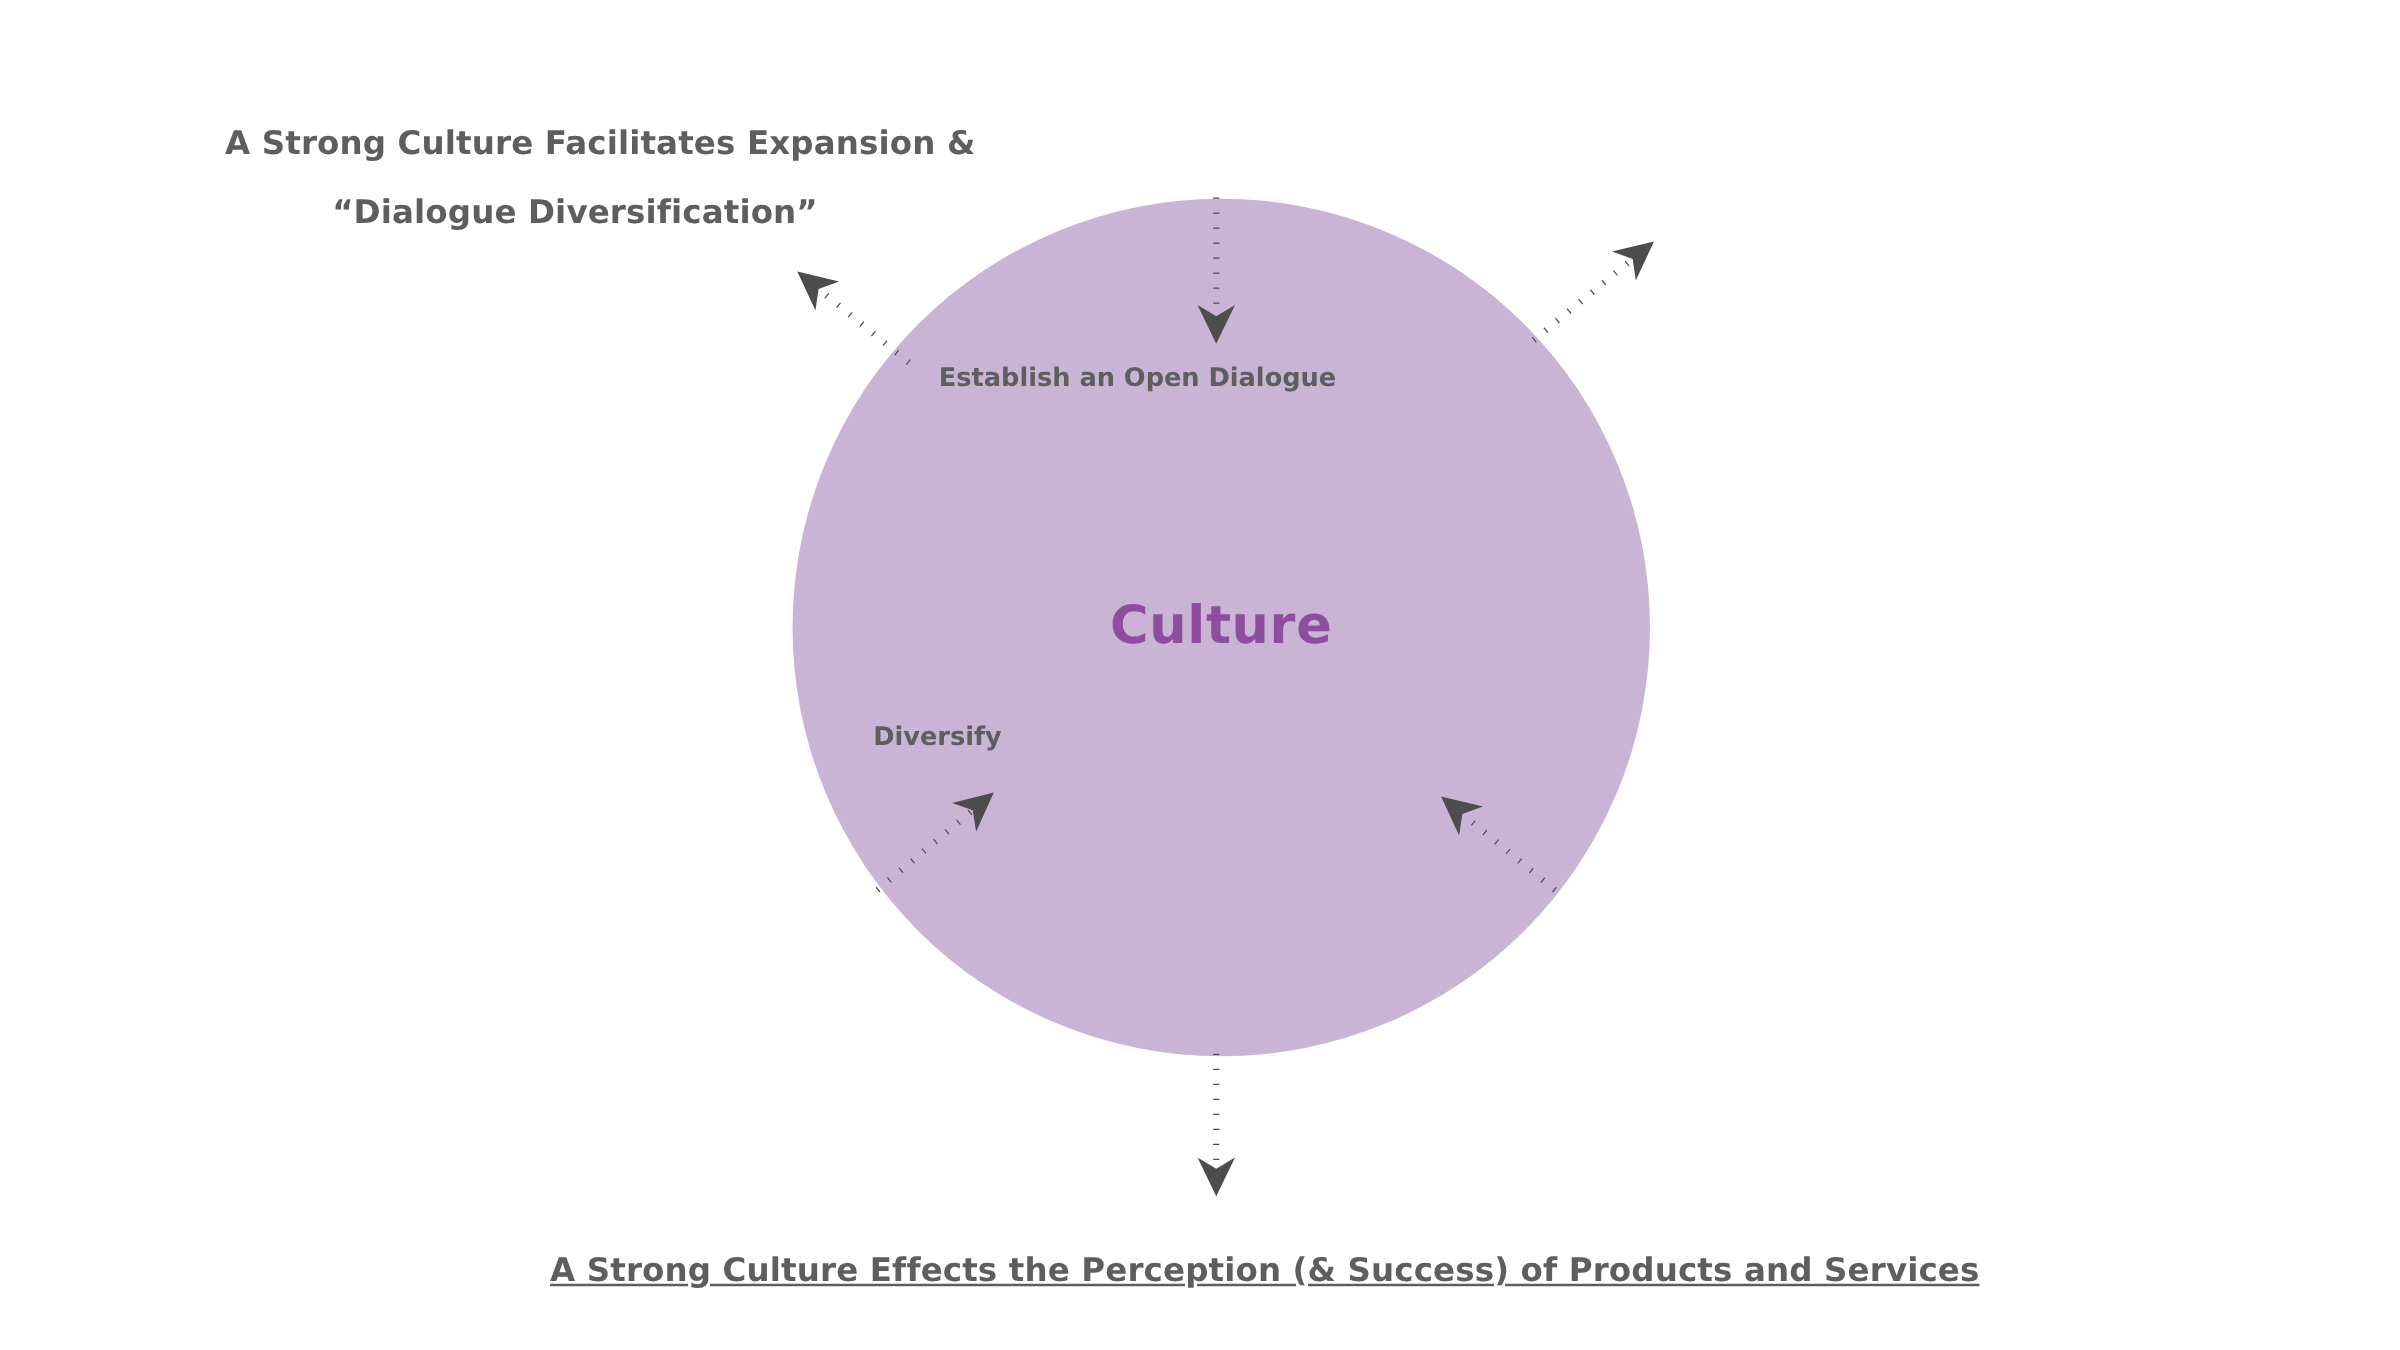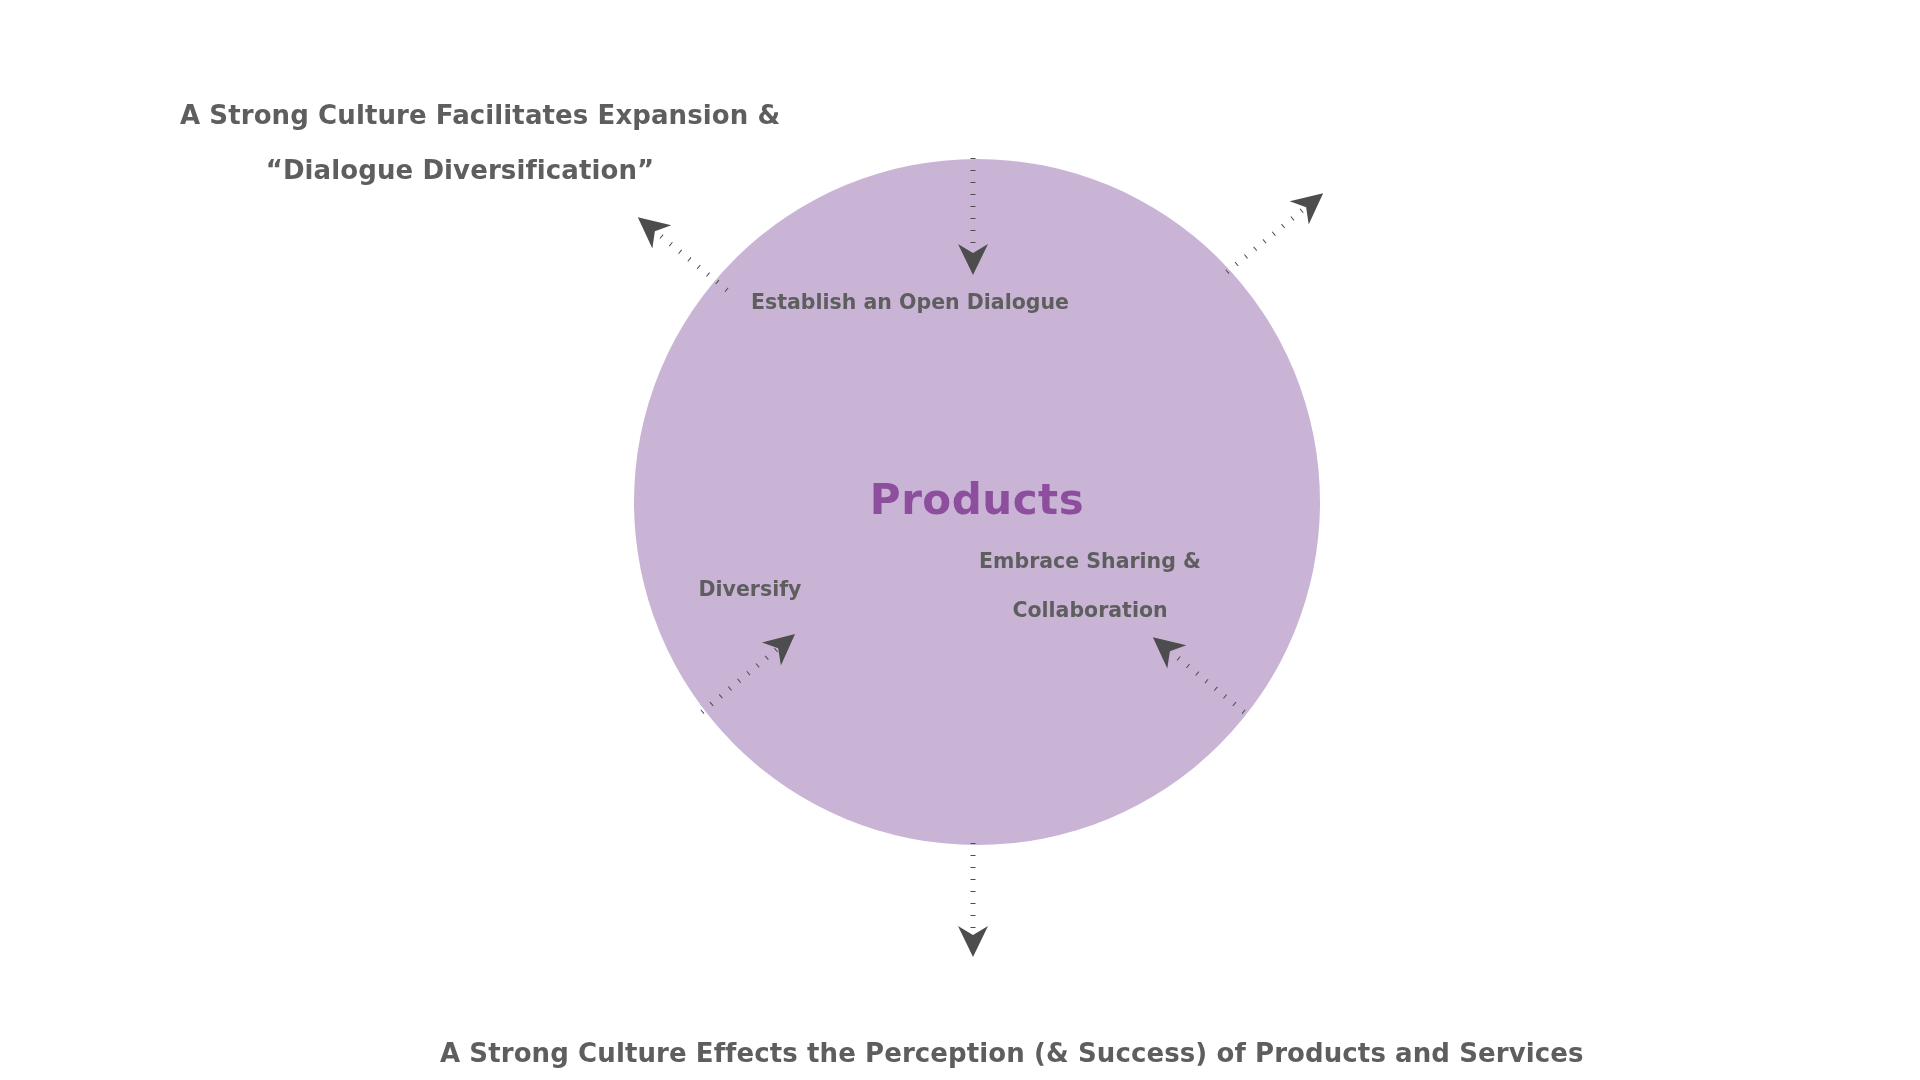--- a/index.html
+++ b/index.html
@@ -61,23 +61,24 @@
     width: 560px;
   }
   #caption-top-right {
     left: 1140px;
     top: 88px;
     text-align: center;
     width: 740px;
   }
   #caption-bottom {
     left: 440px;
-    top: 1026px;
+    top: 990px;
     text-align: center;
     width: 1060px;
+    text-decoration: underline;
   }
 
   .inner-label {
     position: absolute;
     color: #5e5e5e;
     font-weight: bold;
     font-size: 20.5px;
     line-height: 49px;
     white-space: nowrap;
     text-align: center;
@@ -146,34 +147,30 @@
 
     <g>
       <line x1="1244" y1="712" x2="1166" y2="648" stroke="#4d4d4d" stroke-width="5" stroke-linecap="butt" stroke-dasharray="1 11" marker-end="url(#arrowhead)"></line>
     </g>
 
     <g>
       <line x1="973" y1="843" x2="973" y2="940" stroke="#4d4d4d" stroke-width="5" stroke-linecap="butt" stroke-dasharray="1 11" marker-end="url(#arrowhead)"></line>
     </g>
   </svg>
 
-  <div id="culture-title">Products</div>
+  <div id="culture-title">Culture</div>
 
   <div class="inner-label" id="label-diversify">
     <span class="line">Diversify</span>
   </div>
 
   <div class="inner-label" id="label-dialogue">
     <span class="line">Establish an Open Dialogue</span>
   </div>
 
-  <div class="inner-label" id="label-embrace">
-    <span class="line">Embrace Sharing &amp;</span>
-    <span class="line">Collaboration</span>
-  </div>
 
   <div class="caption" id="caption-top-left">
     <span class="line">A Strong Culture Facilitates Expansion &amp;</span>
     <span class="line">“Dialogue Diversification”</span>
   </div>
 
 
   <div class="caption" id="caption-bottom">
     <span class="line">A Strong Culture Effects the Perception (&amp; Success) of Products and Services</span>
   </div>

